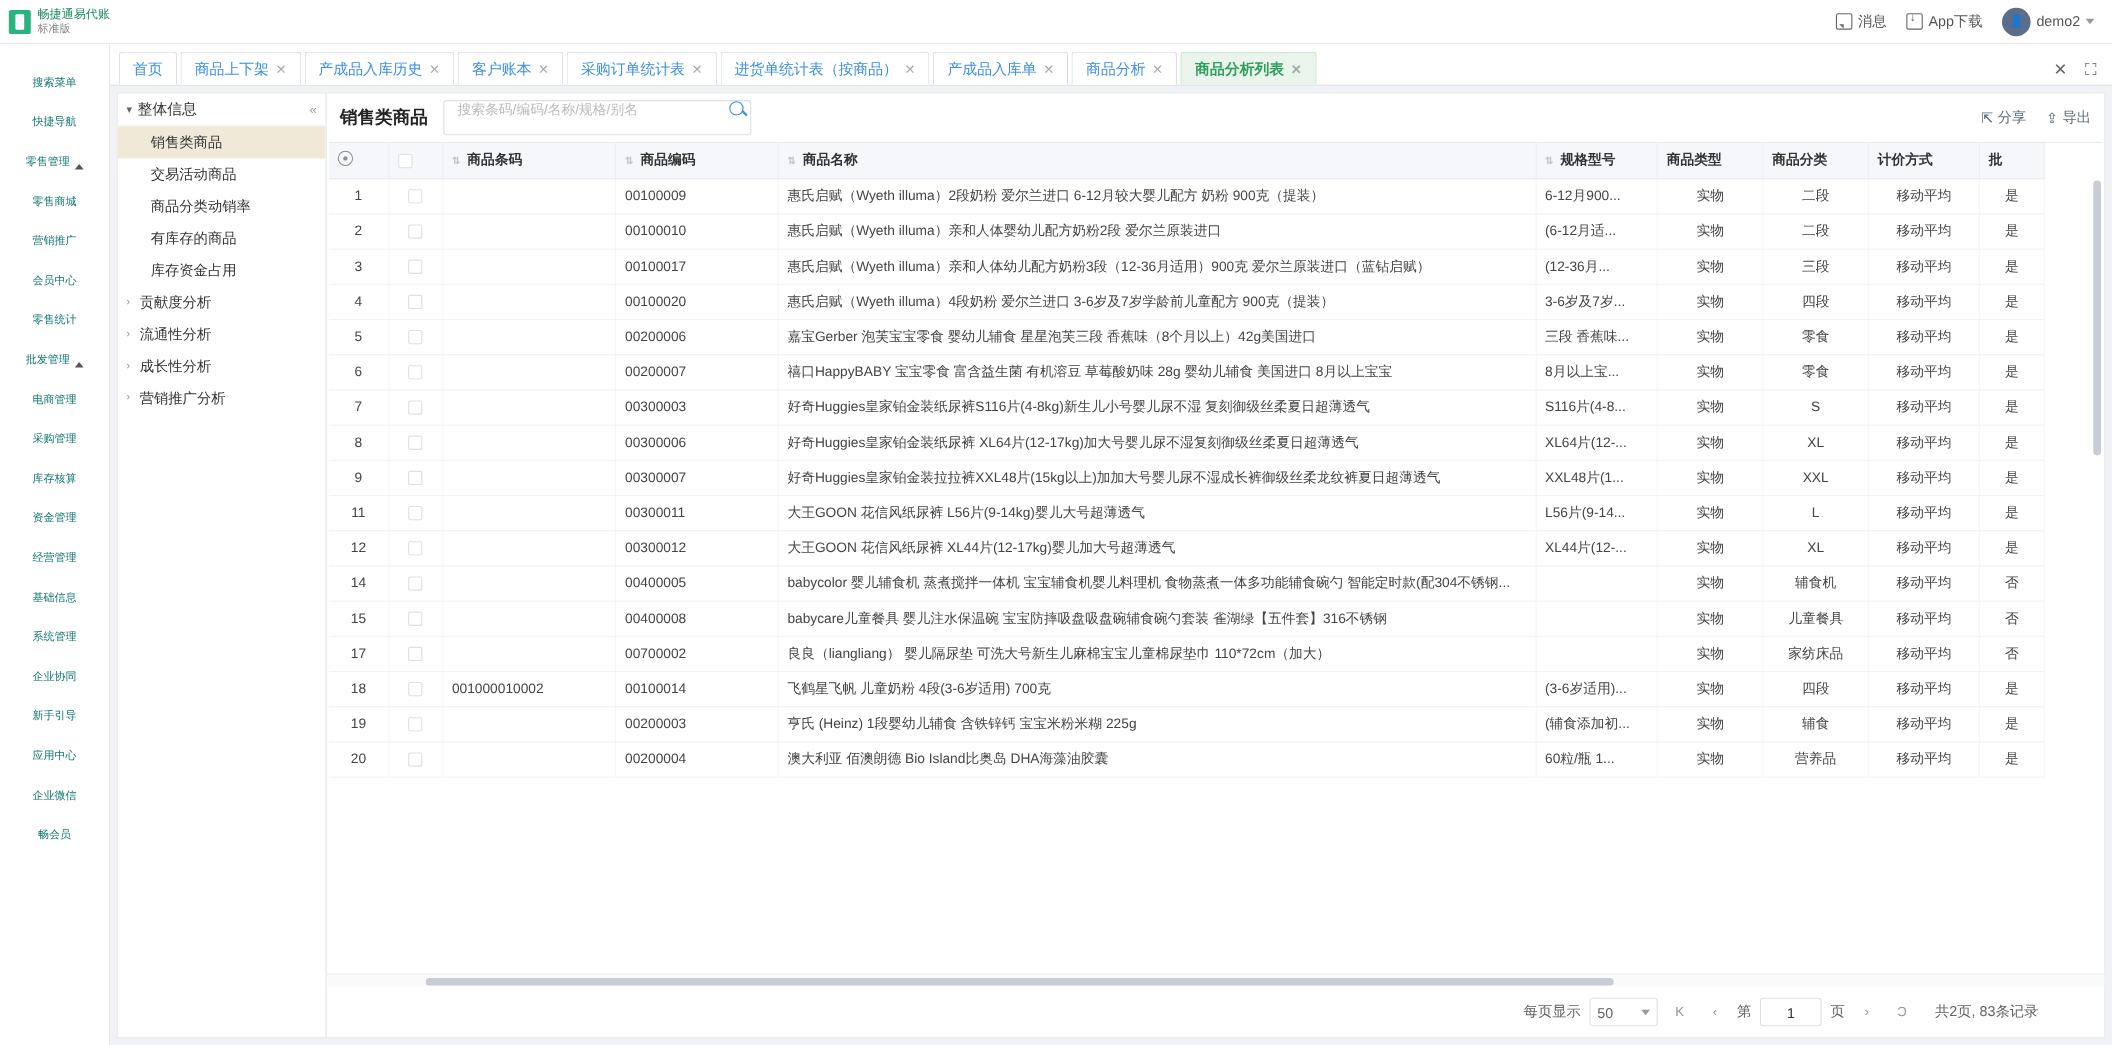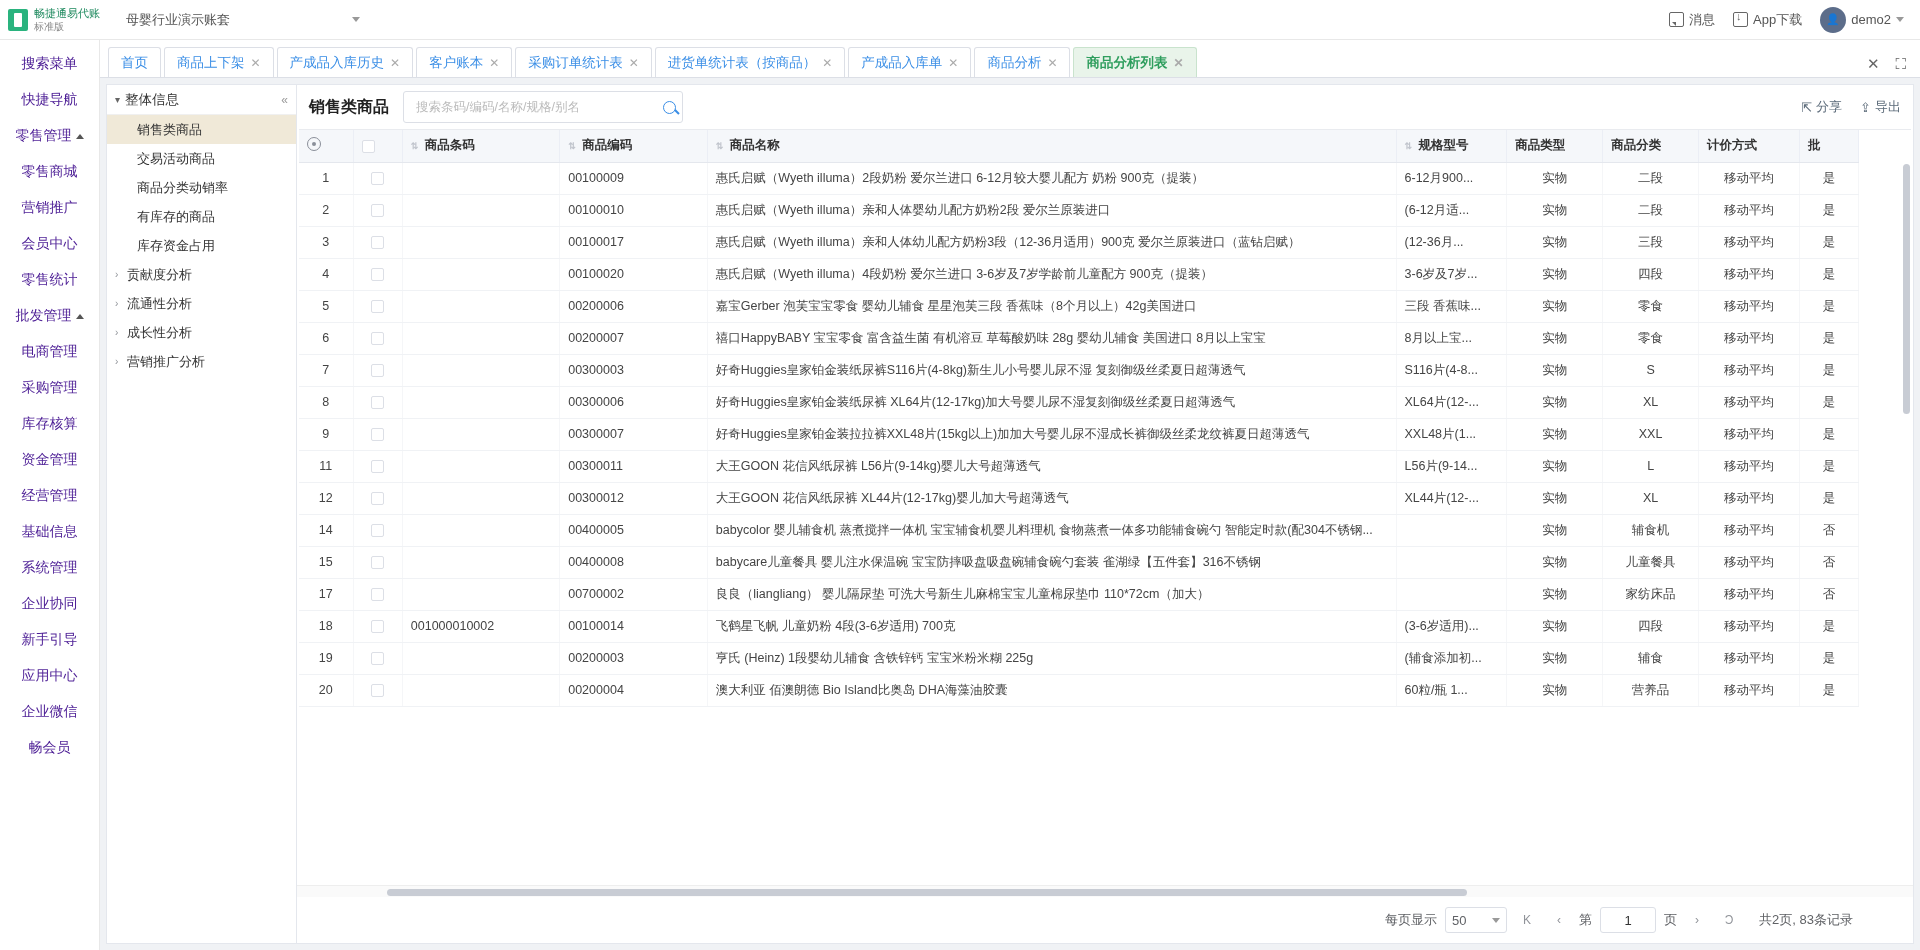--- a/index.html
+++ b/index.html
@@ -119,24 +119,24 @@
     width: 100px;
     background: #ffffff;
     border-right: 1px solid #e8e8e8;
     flex: 0 0 100px;
     padding-top: 6px;
     overflow: hidden;
   }
   .lm-item {
     height: 36px;
     display: flex;
-    align-items: center;
+    align-items: flex-end;
     justify-content: center;
-    font-size: 14px;
-    color: #4c1d95;
+    font-size: 10px;
+    color: #0f766e;
     cursor: pointer;
     position: relative;
   }
   .lm-item.group { font-weight: normal; }
   .lm-item .tri {
     width:0;height:0;
     border-left:4px solid transparent;
     border-right:4px solid transparent;
     border-bottom:5px solid #555;
     margin-left:4px;
@@ -270,21 +270,21 @@
     font-size: 16px;
     font-weight: bold;
     color: #222;
   }
   .search-wrap {
     width: 280px;
     height: 32px;
     border: 1px solid #dcdfe6;
     border-radius: 3px;
     display: flex;
-    align-items: center;
+    align-items: flex-start;
     padding: 0 6px 0 10px;
   }
   .search-wrap input {
     border: none;
     outline: none;
     flex: 1 1 auto;
     font-size: 12.5px;
     color: #333;
     background: transparent;
     font-family: "Liberation Sans", sans-serif;
@@ -455,24 +455,20 @@
 
 <div class="app">
 
   <div class="topbar">
     <div class="logo-box">
       <div class="logo-mark"></div>
       <div class="logo-text">
         <span class="l1">畅捷通易代账</span>
         <span class="l2">标准版</span>
       </div>
-    </div>
-    <div class="acct-select">
-      <span>母婴行业演示账套</span>
-      <span class="caret-down"></span>
     </div>
     <div class="topbar-right">
       <div class="tb-item">
         <span class="tb-icon icon-msg"></span>
         <span>消息</span>
       </div>
       <div class="tb-item">
         <span class="tb-icon icon-download"></span>
         <span>App下载</span>
       </div>

